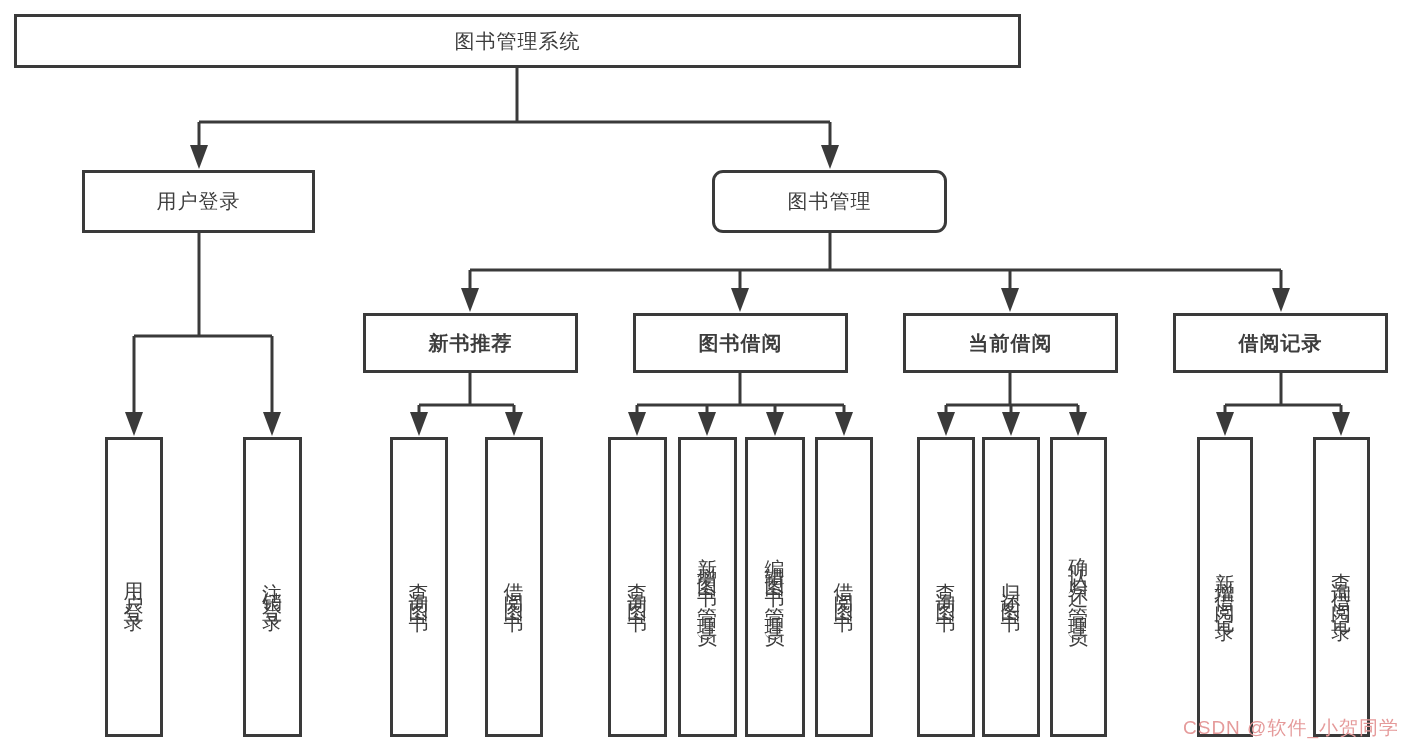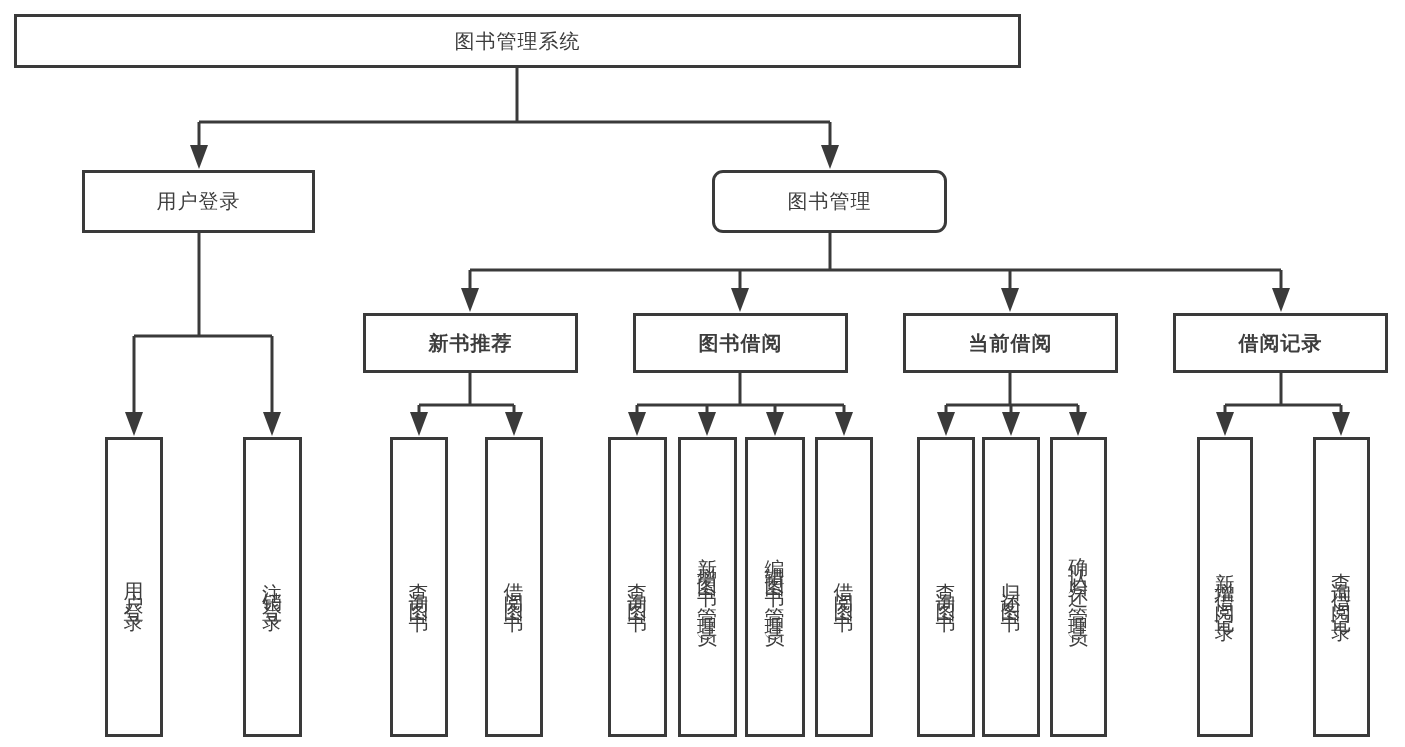--- a/index.html
+++ b/index.html
@@ -165,14 +165,15 @@
   <div class="node node-leaf" style="left:1050px;width:57px;">
     <span class="vtext">确认归还（管理员）</span>
   </div>
   <div class="node node-leaf" style="left:1197px;width:56px;">
     <span class="vtext">新增借阅记录</span>
   </div>
   <div class="node node-leaf" style="left:1313px;width:57px;">
     <span class="vtext">查询借阅记录</span>
   </div>
 
+  <div class="watermark">CSDN @软件_小贺同学</div>
 
 </div>
 
 </body></html>

